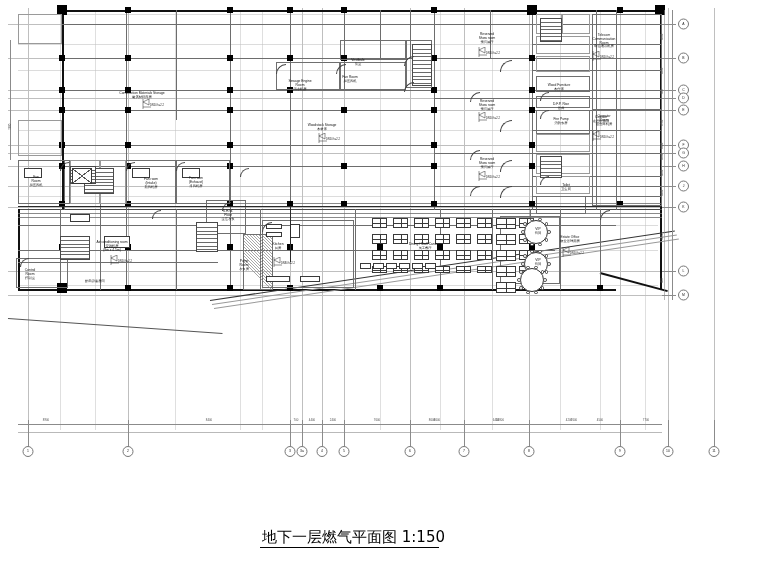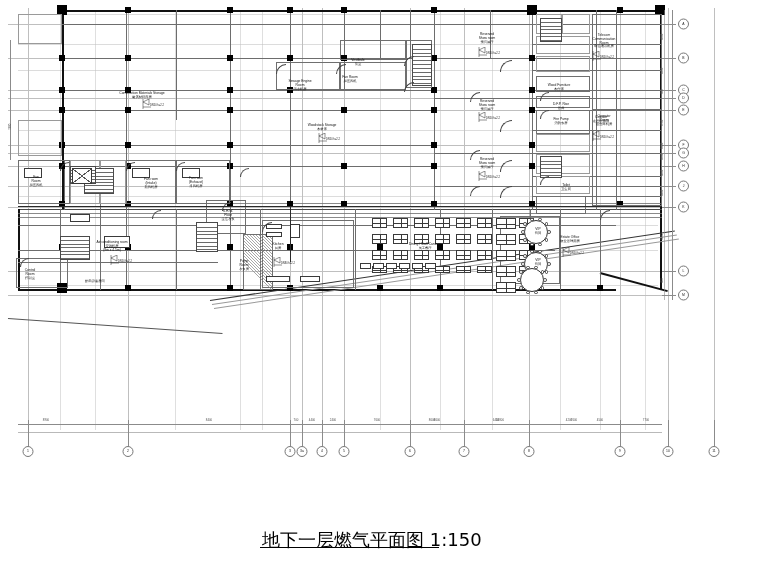--- a/index.html
+++ b/index.html
@@ -32,21 +32,21 @@
   .tbl:after{content:"";position:absolute;top:0;bottom:0;left:50%;border-left:.5px solid #3a3a3a;}
   .bench{position:absolute;border:.6px solid #3a3a3a;box-sizing:border-box;background:#fff;}
   .rnd{position:absolute;border:.7px solid #333;border-radius:50%;background:#fff;}
   .seat{position:absolute;width:1.7px;height:1.7px;border:.5px solid #444;border-radius:50%;background:#fff;}
   .stair{position:absolute;border:.6px solid #4a4a4a;box-sizing:border-box;background:#fff;}
   .stair i{position:absolute;left:0;right:0;border-top:.5px solid #6a6a6a;display:block;}
   .door{position:absolute;border-left:.6px solid #444;border-top:.6px solid #444;border-radius:100% 0 0 0;}
   .hatch{position:absolute;background:
       repeating-linear-gradient(45deg,transparent 0 1.6px,#8a8a8a 1.6px 2.1px);}
   .gasmk{position:absolute;font-size:2.6px;color:#222;white-space:nowrap;}
-  .title{position:absolute;font-size:18px;color:#000;white-space:nowrap;
+  .title{position:absolute;font-size:15px;color:#000;white-space:nowrap;
          font-family:"DejaVu Sans","Liberation Sans",sans-serif;}
   .tline{position:absolute;height:0;border-top:1px solid #000;}
   .sym{position:absolute;}
 </style>
 </head>
 <body>
 
 <div id="sheet">
 
   <div id="gridlayer">

